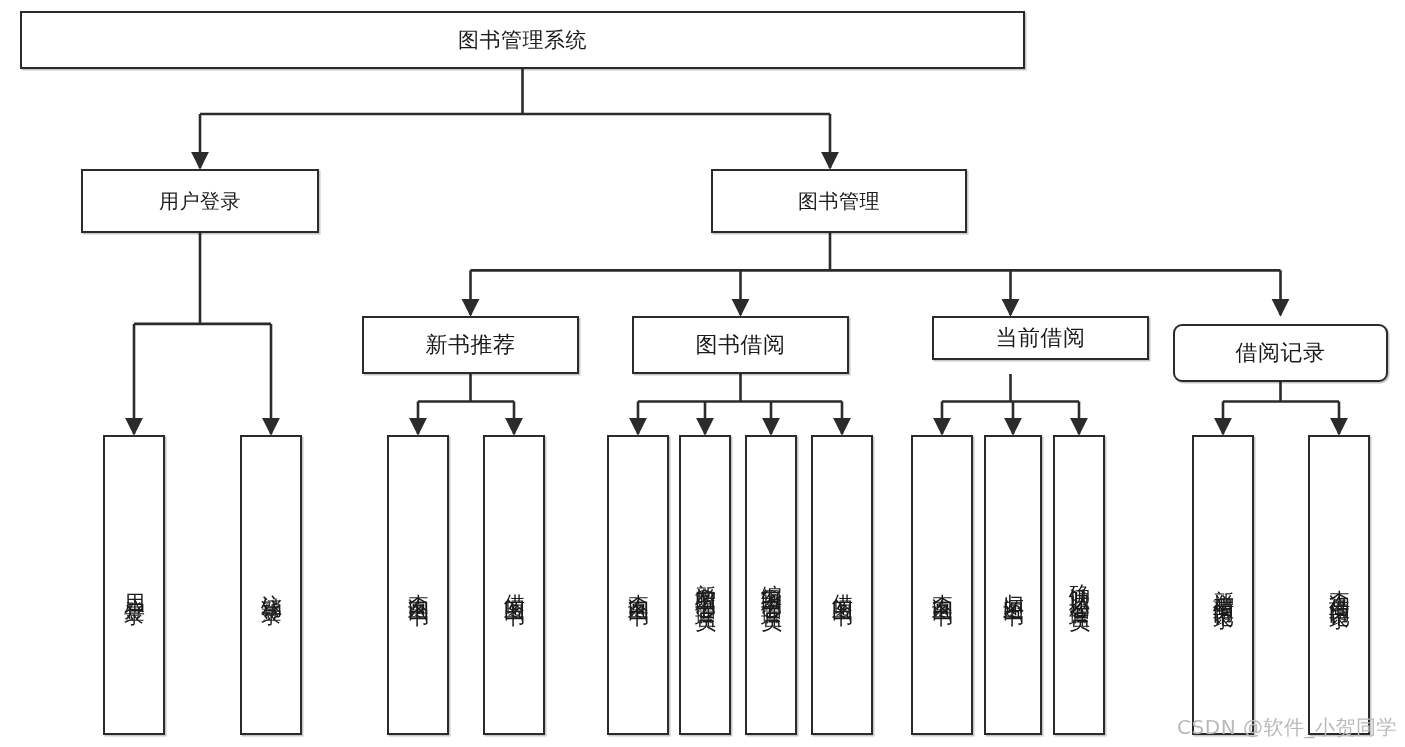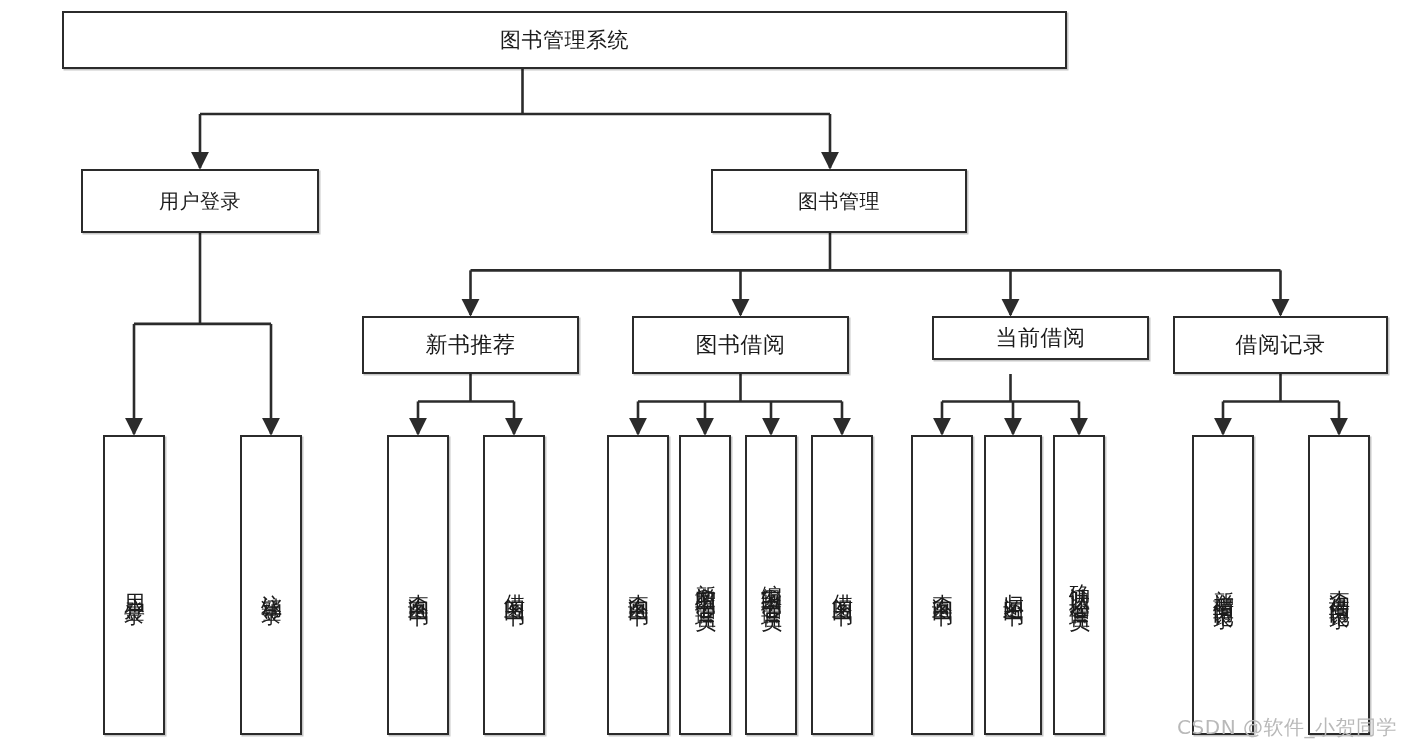--- a/index.html
+++ b/index.html
@@ -112,21 +112,21 @@
         <path d="M 942 401.45 L 942 434" marker-end="url(#arrow)"></path>
         <path d="M 1013 401.45 L 1013 434" marker-end="url(#arrow)"></path>
         <path d="M 1079 401.45 L 1079 434" marker-end="url(#arrow)"></path>
         <path d="M 1280.5 374 L 1280.5 401.45"></path>
         <path d="M 1223 401.45 L 1339 401.45"></path>
         <path d="M 1223 401.45 L 1223 434" marker-end="url(#arrow)"></path>
         <path d="M 1339 401.45 L 1339 434" marker-end="url(#arrow)"></path>
       </g>
   </svg>
 
-  <div class="node root" id="n-root" style="left: 20px; top: 11px; width: 1005px; height: 58px; margin-left: 42px;">
+  <div class="node root" id="n-root" style="left: 20px; top: 11px; width: 1005px; height: 58px;">
     <span class="node-label">图书管理系统</span>
   </div>
 
   <div id="level2-container">
       <div class="node level2" style="left: 81px; top: 169px; width: 238px; height: 64px;">
         <span class="node-label">用户登录</span>
       </div>
       <div class="node level2" style="left: 711px; top: 169px; width: 256px; height: 64px;">
         <span class="node-label">图书管理</span>
       </div>
@@ -134,21 +134,21 @@
   <div id="level3-container">
       <div class="node level3" style="left: 362px; top: 316px; width: 217px; height: 58px;">
         <span class="node-label">新书推荐</span>
       </div>
       <div class="node level3" style="left: 632px; top: 316px; width: 217px; height: 58px; font-family: Liberation Serif, serif;">
         <span class="node-label">图书借阅</span>
       </div>
       <div class="node level3" style="left: 902px; top: 316px; width: 217px; height: 44px; margin-left: 30px;">
         <span class="node-label">当前借阅</span>
       </div>
-      <div class="node level3" style="left: 1173px; top: 316px; width: 215px; height: 58px;">
+      <div class="node level3" style="left: 1173px; top: 324px; width: 215px; height: 58px; border-radius: 9px;">
         <span class="node-label">借阅记录</span>
       </div>
     </div>
   <div id="leaf-container">
       <div class="node leaf" style="left: 103px; top: 435px; width: 62px; height: 300px;">
         <span class="node-label">用户登录</span>
       </div>
       <div class="node leaf" style="left: 240px; top: 435px; width: 62px; height: 300px;">
         <span class="node-label">注销登录</span>
       </div>

